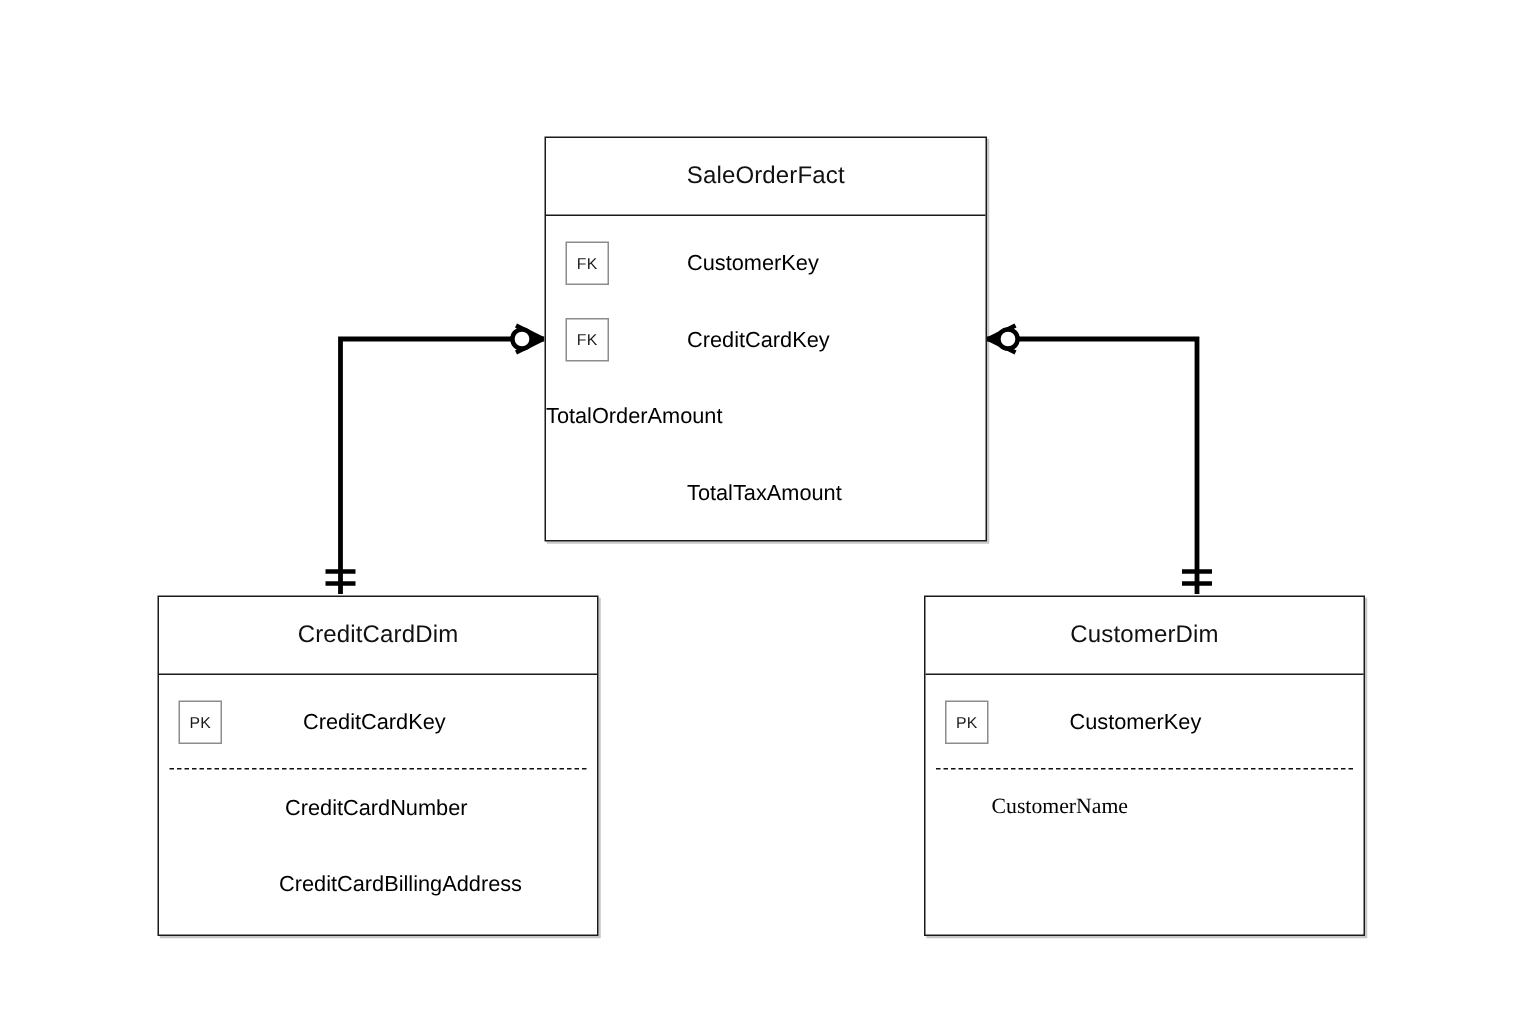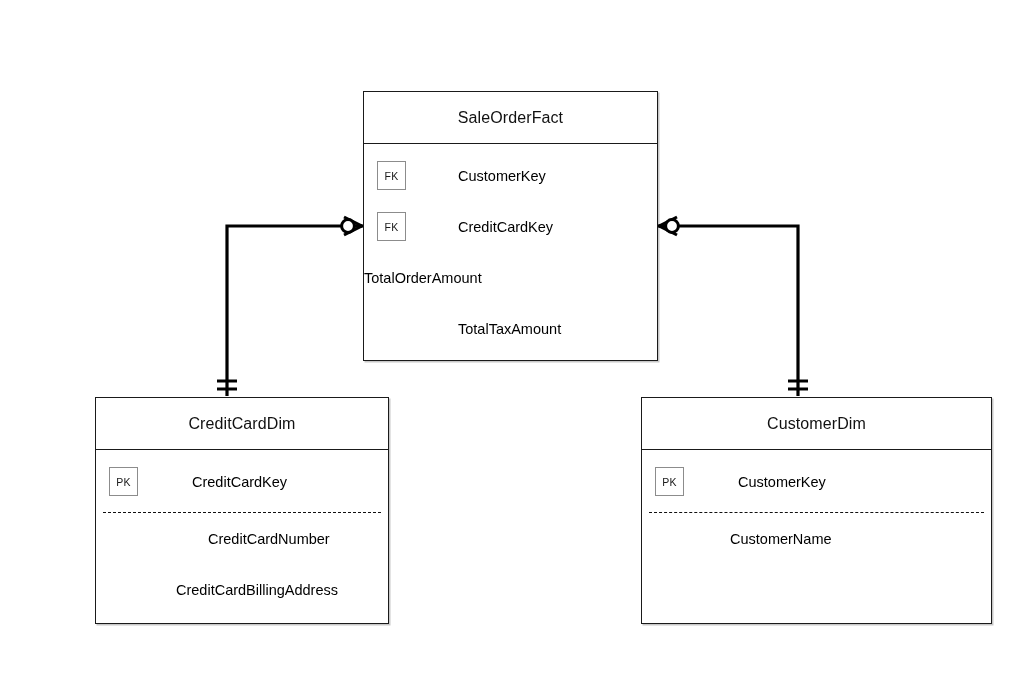--- a/index.html
+++ b/index.html
@@ -182,58 +182,58 @@
         <span class="attr-name" style="">TotalOrderAmount</span>
       </div>
 
       <div class="attr-row" style="top:6px;">
         <span class="attr-name" style="margin-left:94px;">TotalTaxAmount</span>
       </div>
 
     </div>
   </div>
 
-  <div class="entity" id="ent-cc" style="left:95px; top:397px; width:294px; height:227px;">
+  <div class="entity" id="ent-cc" style="left:105px; top:397px; width:294px; height:227px;">
     <div class="entity-header">
       <span class="entity-title">CreditCardDim</span>
     </div>
     <div class="entity-body" style="height:174px;">
 
       <div class="attr-row" style="top:6px;">
         <span class="key-badge">PK</span>
         <span class="attr-name" style="margin-left:96px;">CreditCardKey</span>
       </div>
 
       <div class="dash-sep" style="top:62px;"></div>
 
       <div class="attr-row" style="top:12px;">
-        <span class="attr-name" style="margin-left:112px;">CreditCardNumber</span>
+        <span class="attr-name" style="margin-left:84px;">CreditCardNumber</span>
       </div>
 
       <div class="attr-row" style="top:12px;">
         <span class="attr-name" style="margin-left:80px;">CreditCardBillingAddress</span>
       </div>
 
     </div>
   </div>
 
-  <div class="entity" id="ent-cust" style="left:641px; top:397px; width:351px; height:227px;">
+  <div class="entity" id="ent-cust" style="left:616px; top:397px; width:294px; height:227px;">
     <div class="entity-header">
       <span class="entity-title">CustomerDim</span>
     </div>
     <div class="entity-body" style="height:174px;">
 
       <div class="attr-row" style="top:6px;">
         <span class="key-badge">PK</span>
         <span class="attr-name" style="margin-left:96px;">CustomerKey</span>
       </div>
 
       <div class="dash-sep" style="top:62px;"></div>
 
 
       <div class="attr-row" style="top:12px;">
-        <span class="attr-name" style="margin-left:88px;">CustomerName</span>
+        <span class="attr-name" style="margin-left:44px;font-family:Liberation Serif, serif;">CustomerName</span>
       </div>
 
     </div>
   </div>
 
 </div>
 
 </body></html>

